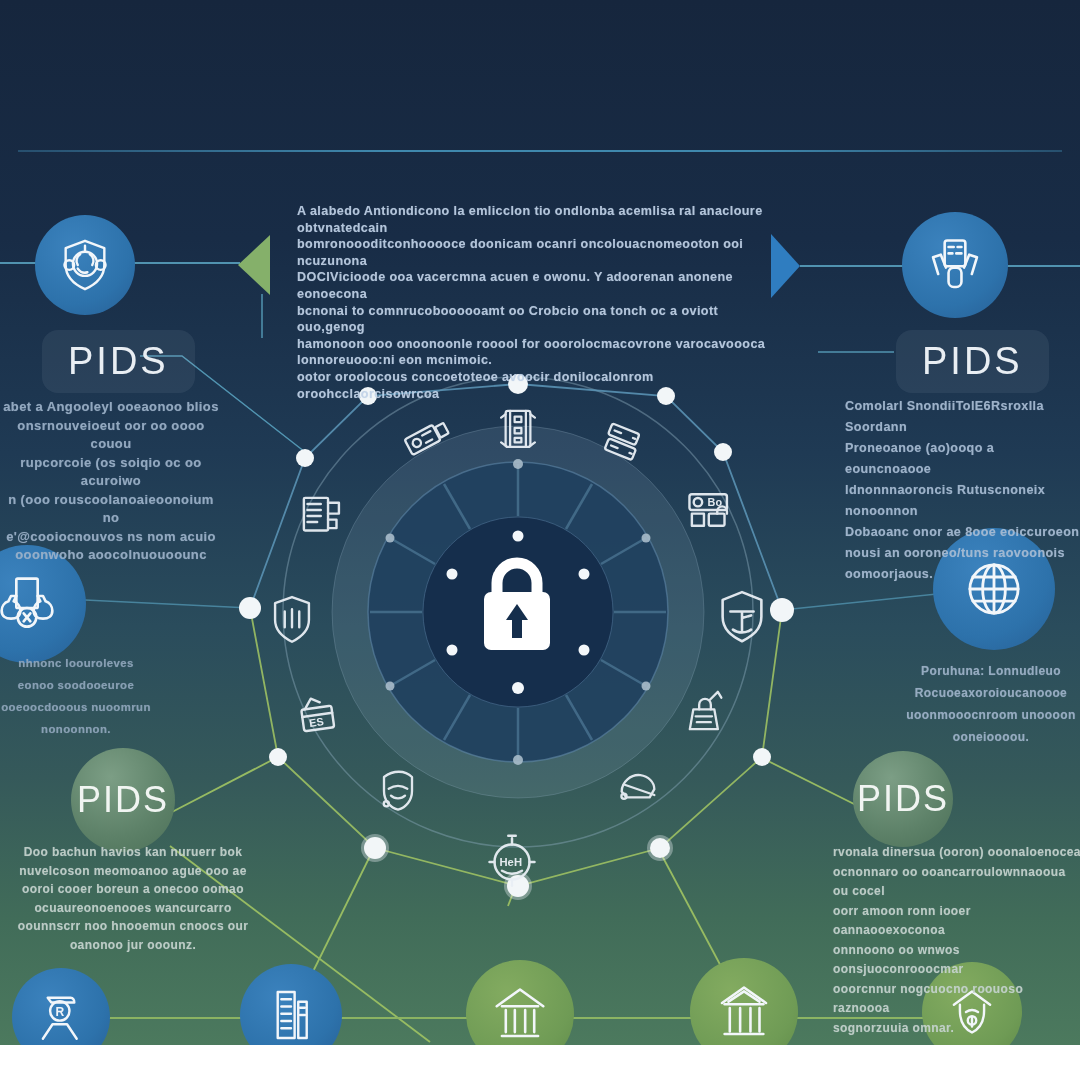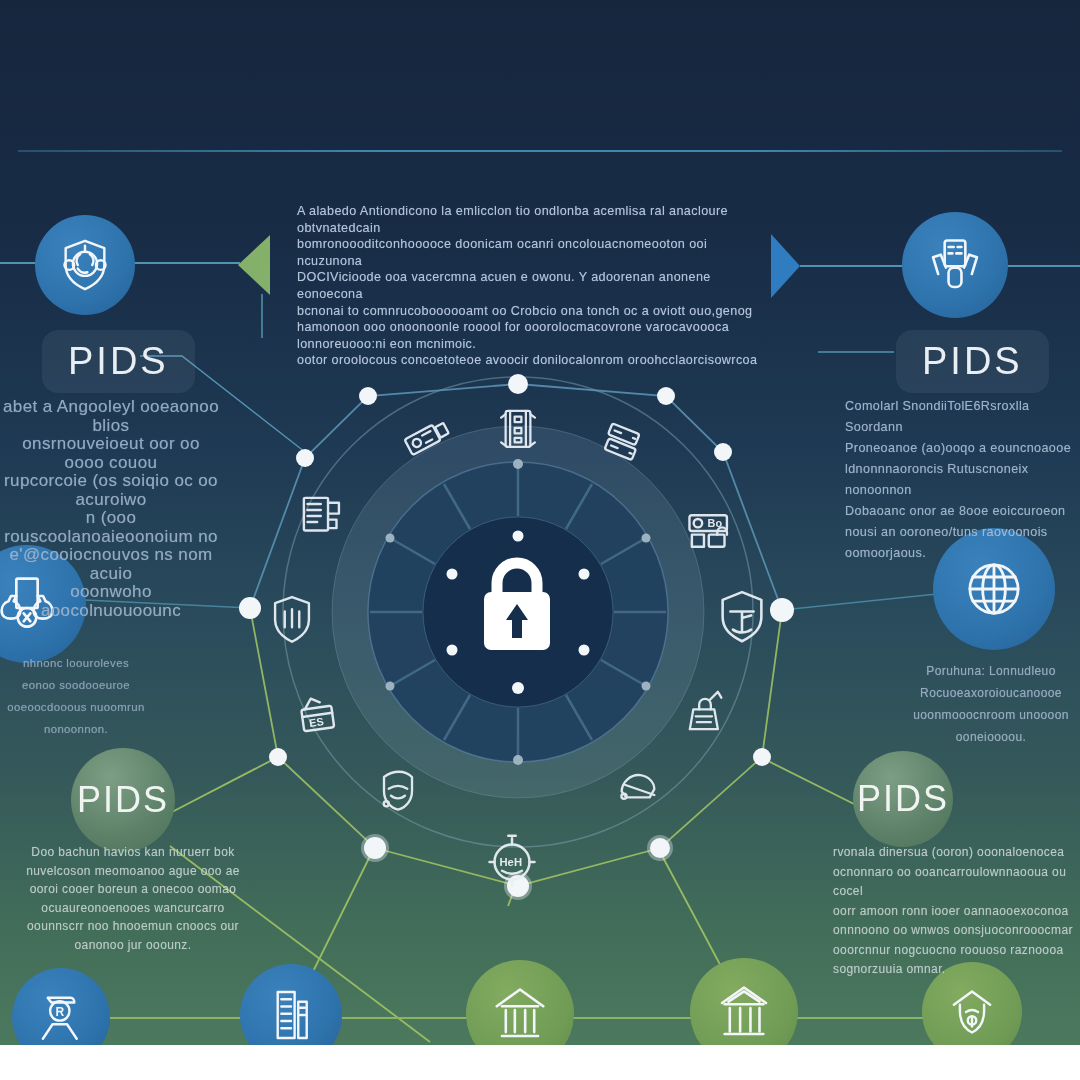--- a/index.html
+++ b/index.html
@@ -8,24 +8,24 @@
     font-family:"Liberation Sans",sans-serif;
     background:linear-gradient(180deg,#16263d 0%,#182c46 22%,#1f3a54 42%,#2a4c5c 58%,#35595a 72%,#416c59 85%,#4f7d5f 100%);
   }
   .abs{position:absolute;}
   #title{
     left:18px;top:70px;width:1044px;color:#ffffff;font-size:47px;font-weight:700;
     letter-spacing:.5px;text-shadow:0 1px 2px rgba(0,0,0,.35);
   }
   #divider{left:18px;top:150px;width:1044px;height:2px;
     background:linear-gradient(90deg,#274f6e,#3f88ad 35%,#3f88ad 70%,#27506e);}
-  .gib{color:#c2d3e8;white-space:pre-line;font-weight:400;opacity:.92;
+  .gib{color:#c2d3e8;white-space:pre-line;font-weight:700;opacity:.92;
     text-shadow:0 0 1px rgba(180,200,225,.5);letter-spacing:.4px;}
   #intro-text{left:297px;top:203px;width:472px;font-size:12.6px;line-height:16.6px;}
-  #tl-text{left:0;top:398px;width:222px;text-align:center;font-size:17px;line-height:18.5px;color:#9db2c9;}
+  #tl-text{left:0;top:398px;width:222px;text-align:center;font-size:13px;line-height:18.5px;color:#9db2c9;}
   #tr-text{left:845px;top:396px;width:238px;text-align:left;font-size:12.6px;line-height:21px;color:#a9bdd4;}
   #ml-text{left:0;top:652px;width:152px;text-align:center;font-size:11.4px;line-height:22px;color:#90a6bb;}
   #mr-text{left:900px;top:660px;width:182px;text-align:center;font-size:12px;line-height:22px;color:#9fb3c9;}
   #bl-text{left:14px;top:843px;width:238px;text-align:center;font-size:12px;line-height:18.5px;color:#c7d4cd;}
   #br-text{left:833px;top:843px;width:248px;text-align:left;font-size:12px;line-height:19.5px;color:#c7d4cd;}
   .pill{background:rgba(205,220,235,.08);border-radius:16px;color:#e9eef3;
     font-size:38px;font-weight:300;letter-spacing:3px;padding:10px 26px;}
   #pill-tl{left:42px;top:330px;}
   #pill-tr{left:896px;top:330px;}
   .circle{border-radius:50%;display:flex;align-items:center;justify-content:center;z-index:2;}
@@ -257,21 +257,21 @@
       </g>
     </svg>
   </div>
   <div class="abs node" style="left:322px;top:518px;">
     <svg width="58" height="58" viewBox="0 0 48 48">
       <rect x="9" y="9" width="20" height="27" rx="1"></rect>
       <path d="M12 14h11M12 19h11M12 24h11M12 29h8"></path>
       <path d="M29 13h9v9h-9M29 27h7v7h-7"></path>
     </svg>
   </div>
-  <div class="abs node" style="left:710px;top:533px;">
+  <div class="abs node" style="left:710px;top:512px;">
     <svg width="58" height="58" viewBox="0 0 48 48">
       <rect x="7" y="11" width="31" height="13" rx="2"></rect>
       <circle cx="14" cy="17.5" r="3.5"></circle>
       <text x="22" y="21" font-size="9">Bo</text>
       <rect x="9" y="27" width="10" height="10"></rect>
       <rect x="23" y="27" width="13" height="10" rx="1"></rect>
       <path d="M30 27v-2a4 4 0 0 1 8 0v2"></path>
     </svg>
   </div>
   <div class="abs node" style="left:292px;top:622px;">

